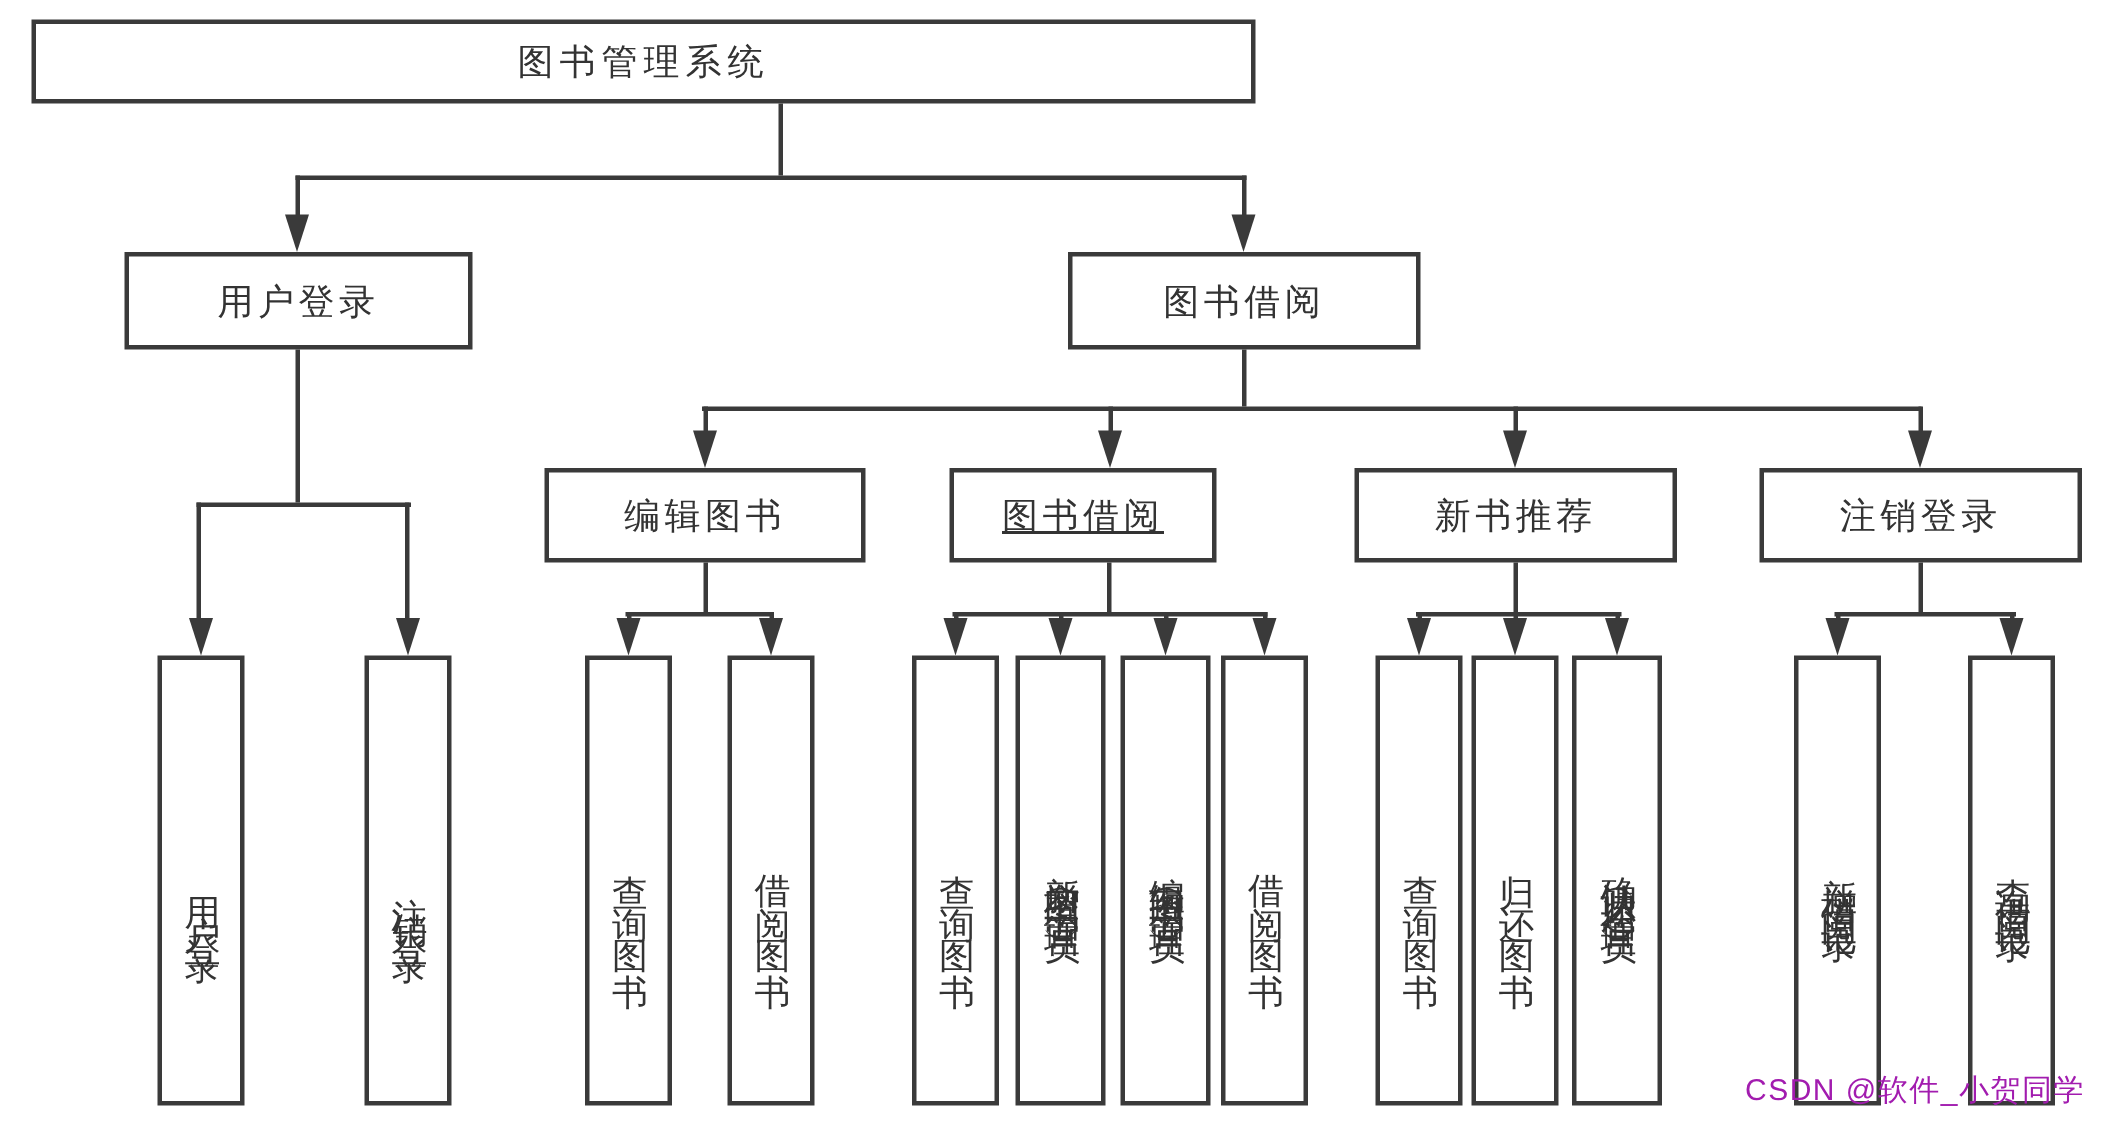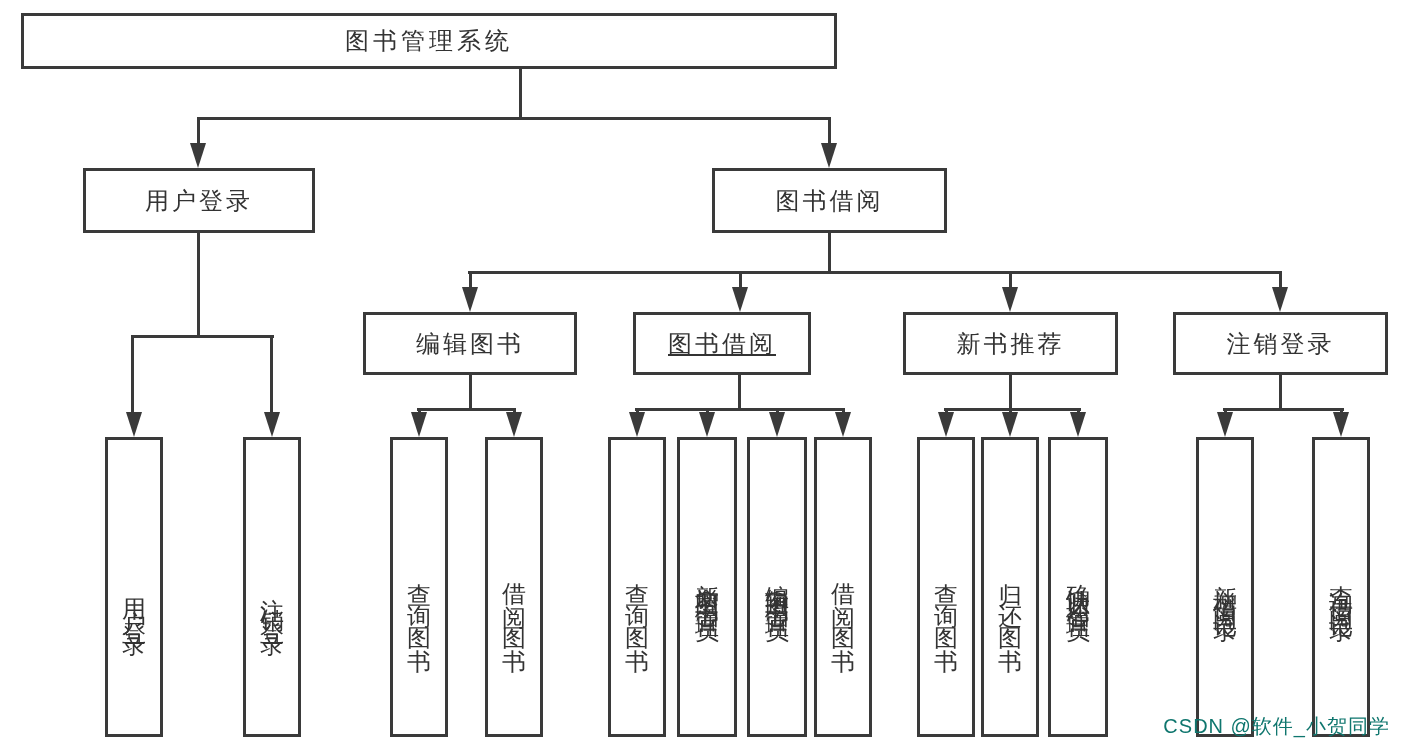--- a/index.html
+++ b/index.html
@@ -23,21 +23,21 @@
   .vs-sm{letter-spacing:7px;}
   .vs-xs{letter-spacing:5px;}
   .line{position:absolute;background:#3a3a3a;}
   .arrow{
     position:absolute;width:0;height:0;
     border-left:8px solid transparent;border-right:8px solid transparent;
     border-top:25px solid #3a3a3a;
   }
   .watermark{
     position:absolute;right:15px;bottom:7px;font-size:20px;
-    color:#0f766e;letter-spacing:1px;white-space:nowrap;
+    color:#a21caf;letter-spacing:1px;white-space:nowrap;
   }
 </style>
 </head>
 <body>
 
 <div class="canvas">
 
   <div class="box h root" style="left:21px;top:13px;width:816px;height:56px;">
     <span>图书管理系统</span>
   </div>

